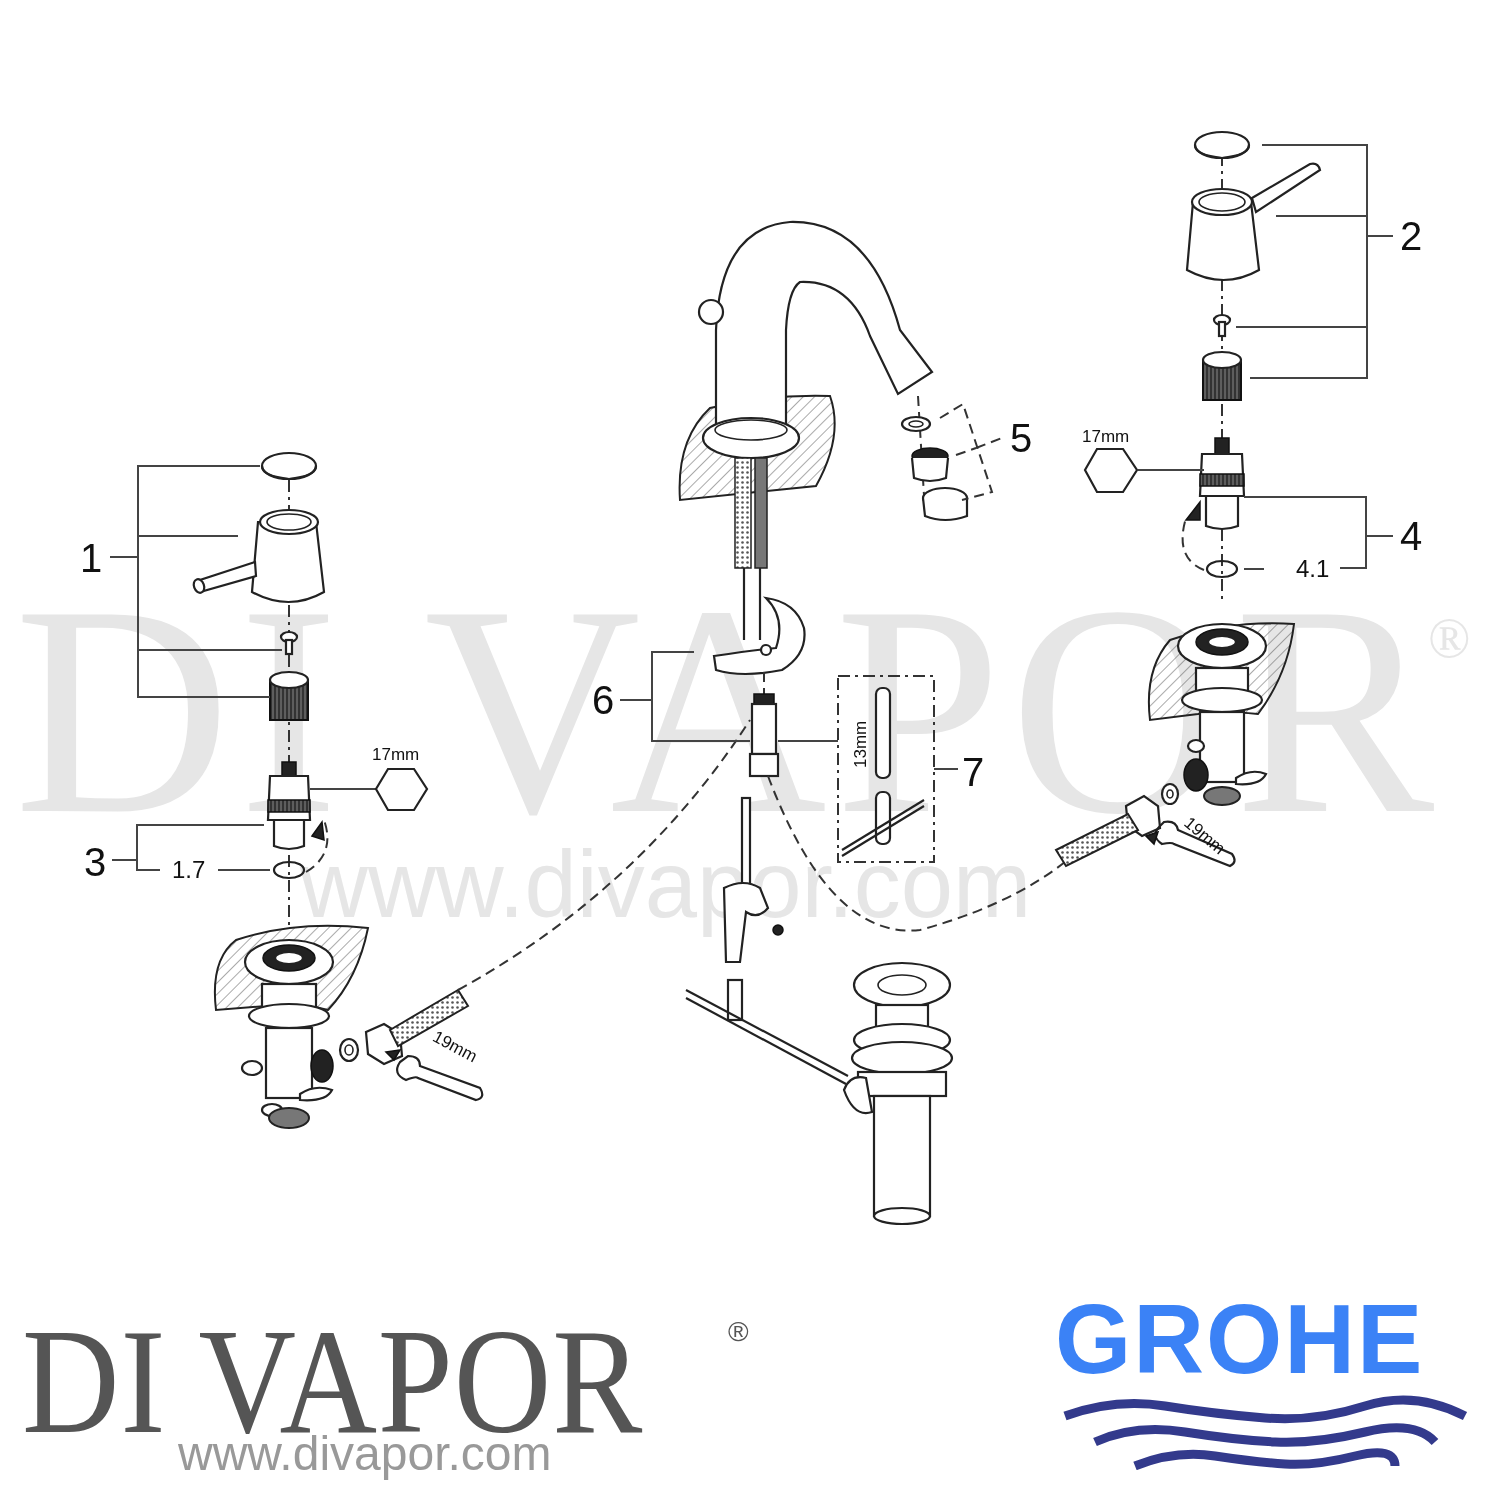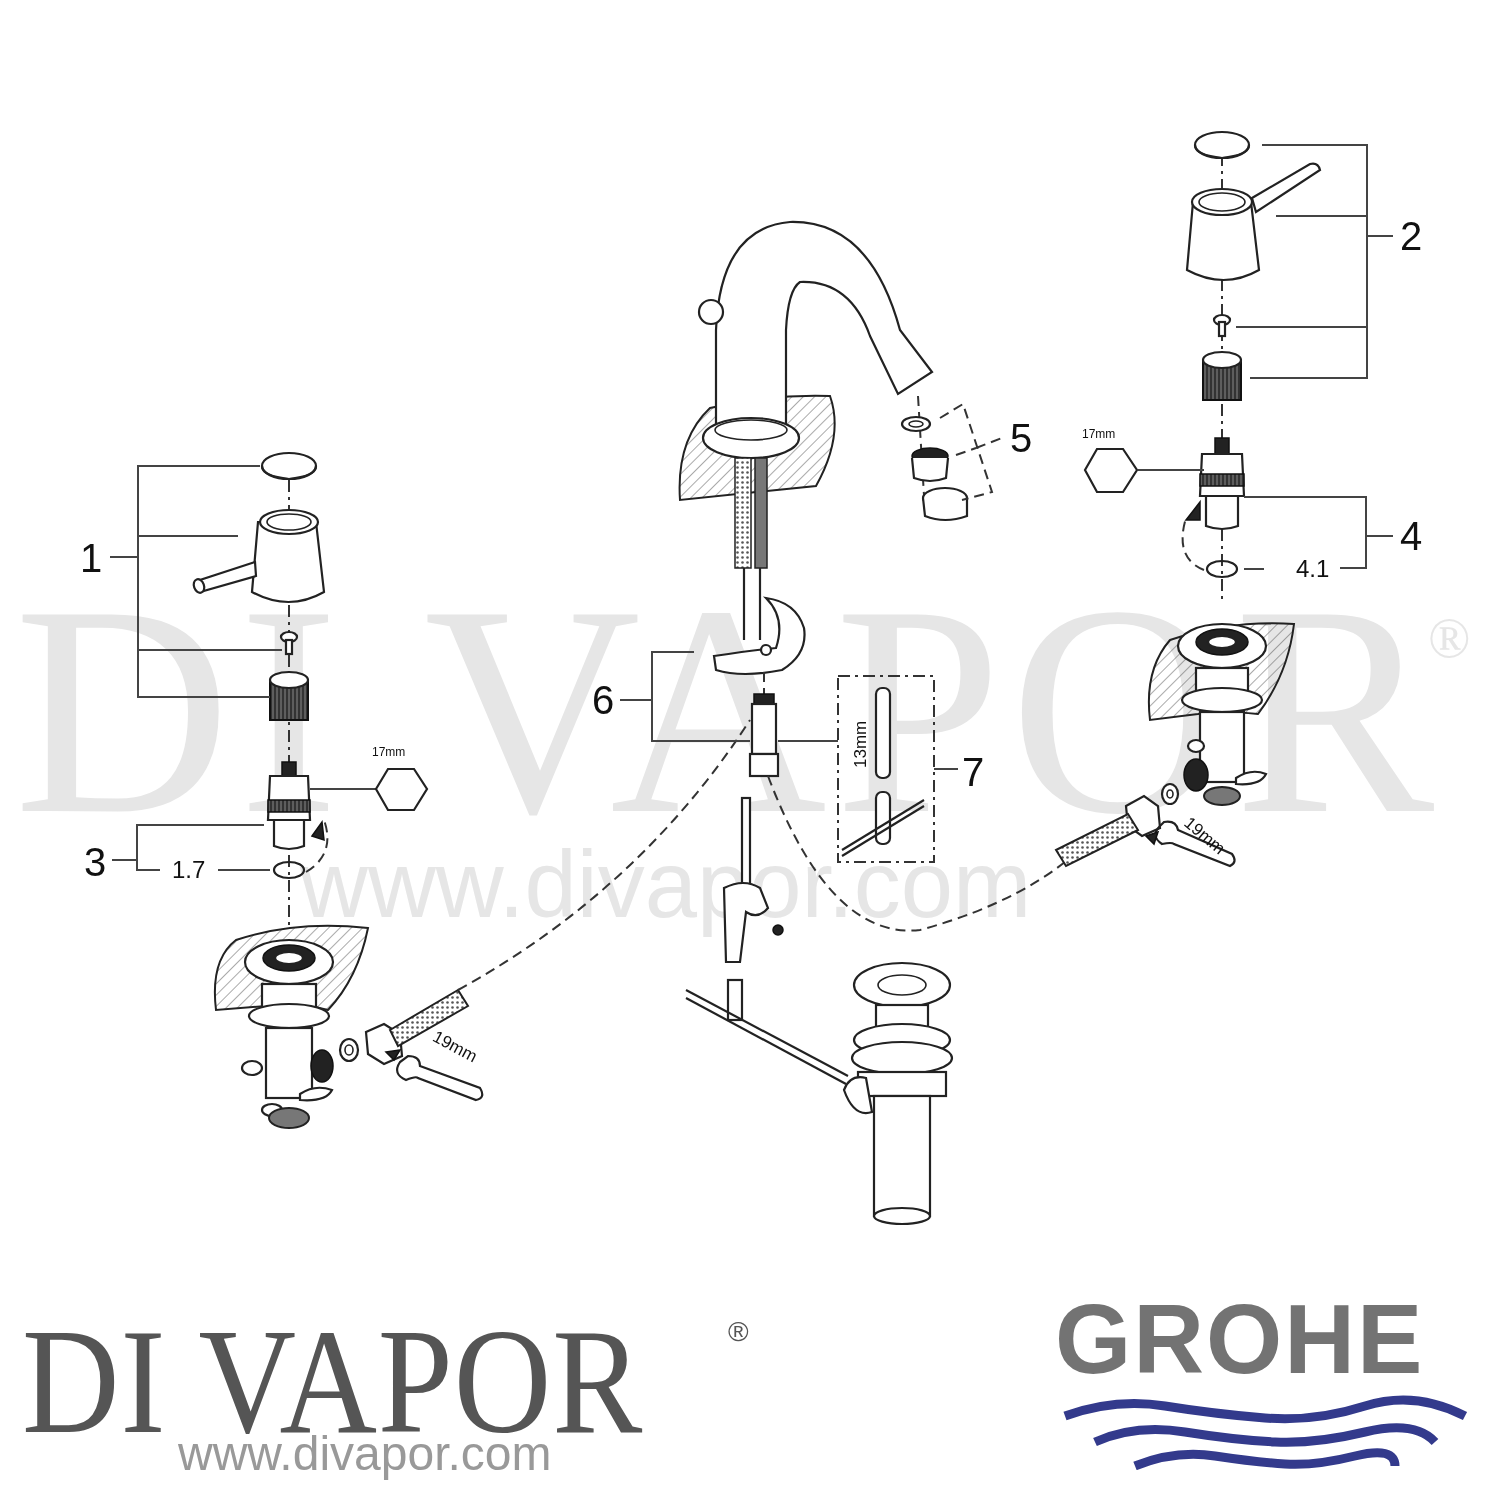--- a/index.html
+++ b/index.html
@@ -14,21 +14,21 @@
   .leader { stroke:#444; stroke-width:2; fill:none; }
   .dark { fill:#222; stroke:#111; stroke-width:1.5; }
   .hatch { fill:url(#hatch); stroke:#222; stroke-width:2; }
   .wm-text { position:absolute; color:#e6e6e6; font-family:"Liberation Serif", serif; white-space:nowrap; pointer-events:none; }
   .wm-big { left:14px; top:560px; font-size:300px; letter-spacing:8px; line-height:1; }
   .wm-reg { left:1428px; top:610px; font-size:56px; line-height:1; }
   .wm-url { left:300px; top:838px; font-size:94px; font-family:"Liberation Sans", sans-serif; line-height:1; }
   .callout { position:absolute; font-family:"Liberation Sans", sans-serif; color:#111; line-height:1; }
   .c-big { font-size:40px; }
   .c-sub { font-size:24px; }
-  .c-mm { font-size:12px; }
+  .c-mm { font-size:17px; }
   .c-mm-rot { font-size:17px; transform-origin:left top; }
   .brand-left { position:absolute; left:22px; top:1306px; font-family:"Liberation Serif", serif; font-size:150px; color:#555; letter-spacing:1px; line-height:1; white-space:nowrap; transform:scaleX(0.9); transform-origin:left top; }
   .brand-reg { position:absolute; left:728px; top:1318px; font-family:"Liberation Sans", sans-serif; font-size:28px; color:#555; line-height:1; }
   .brand-url { position:absolute; left:178px; top:1430px; font-family:"Liberation Sans", sans-serif; font-size:48px; color:#999; line-height:1; white-space:nowrap; }
   .grohe { position:absolute; left:1055px; top:1290px; font-family:"Liberation Sans", sans-serif; font-weight:bold; font-size:98px; line-height:1; letter-spacing:2px; }
   .grohe-waves { position:absolute; left:1055px; top:1388px; width:420px; height:82px; }
 </style>
 </head>
 <body>
 
@@ -258,19 +258,19 @@
   <div class="callout c-mm" style="left:372px; top:746px;">17mm</div>
   <div class="callout c-mm" style="left:1082px; top:428px;">17mm</div>
   <div class="callout c-mm-rot" style="left:438px; top:1028px; transform:rotate(28deg);">19mm</div>
   <div class="callout c-mm-rot" style="left:1192px; top:814px; transform:rotate(40deg);">19mm</div>
   <div class="callout c-mm-rot" style="left:852px; top:768px; transform:rotate(-90deg);">13mm</div>
 
   <div class="brand-left">DI VAPOR</div>
   <div class="brand-reg">®</div>
   <div class="brand-url">www.divapor.com</div>
 
-  <div class="grohe" style="color:#737373;">GROHE</div>
+  <div class="grohe" style="color:#3b82f6;">GROHE</div>
   <svg class="grohe-waves" viewBox="0 0 420 82">
     <path d="M10 28 Q60 10 110 18 T210 30 T310 18 T410 28" stroke="#333a8c" stroke-width="9" fill="none"></path>
     <path d="M40 54 Q80 36 130 44 T220 54 T310 44 T380 54" stroke="#333a8c" stroke-width="9" fill="none"></path>
     <path d="M80 78 Q120 62 160 68 T230 76 T300 68 T340 78" stroke="#333a8c" stroke-width="9" fill="none"></path>
   </svg>
 </div>
 
 </body></html>

